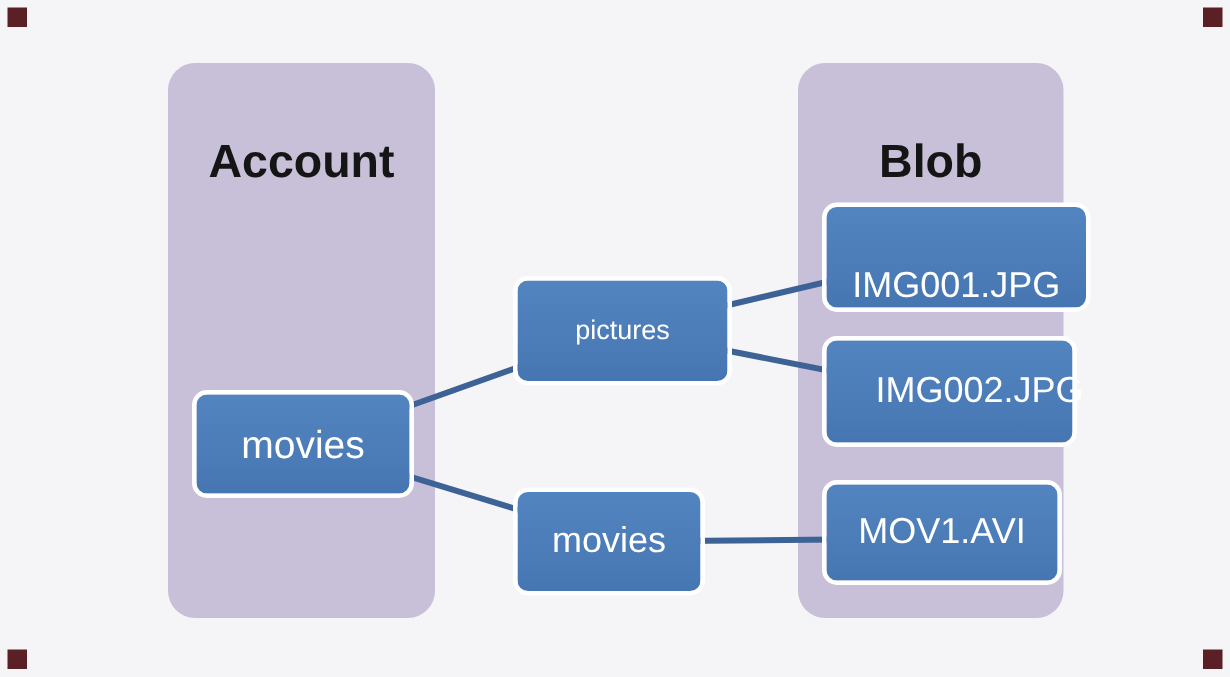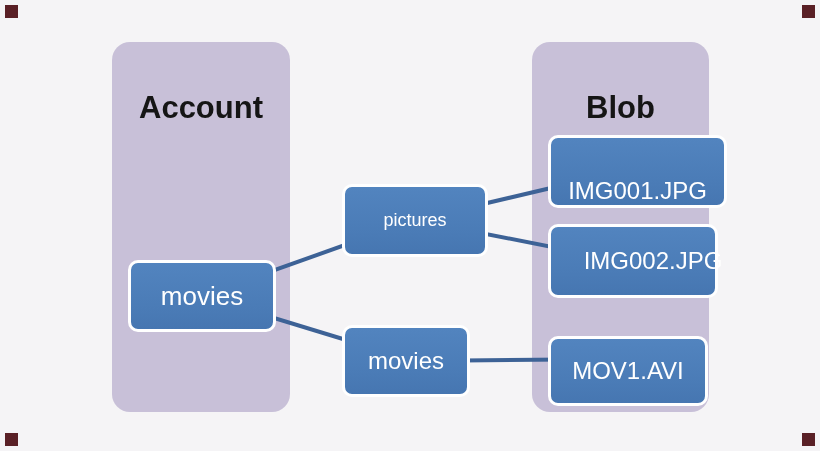--- a/index.html
+++ b/index.html
@@ -61,21 +61,21 @@
     color: #ffffff;
     font-size: 24px;
     white-space: nowrap;
   }
   .node-sally    { left: 128px; top: 260px; width: 148px; height: 72px; }
   .node-pictures { left: 342px; top: 184px; width: 146px; height: 73px; font-size: 18px; }
   .node-movies   { left: 342px; top: 325px; width: 128px; height: 72px; font-size: 24px; }
   .node-sally    { font-size: 26px; }
   .node-img001   { left: 548px; top: 135px; width: 179px; height: 73px; align-items: flex-end; }
   .node-img002   { left: 548px; top: 224px; width: 170px; height: 74px; padding-left: 40px; }
-  .node-mov1     { left: 548px; top: 336px; width: 160px; height: 70px; }
+  .node-mov1     { left: 548px; top: 320px; width: 160px; height: 70px; }
   
   .corner-marker {
     position: absolute;
     width: 13px;
     height: 13px;
     background: #5a2026;
   }
   .corner-tl { left: 5px;   top: 5px; }
   .corner-tr { left: 802px; top: 5px; }
   .corner-bl { left: 5px;   top: 433px; }

